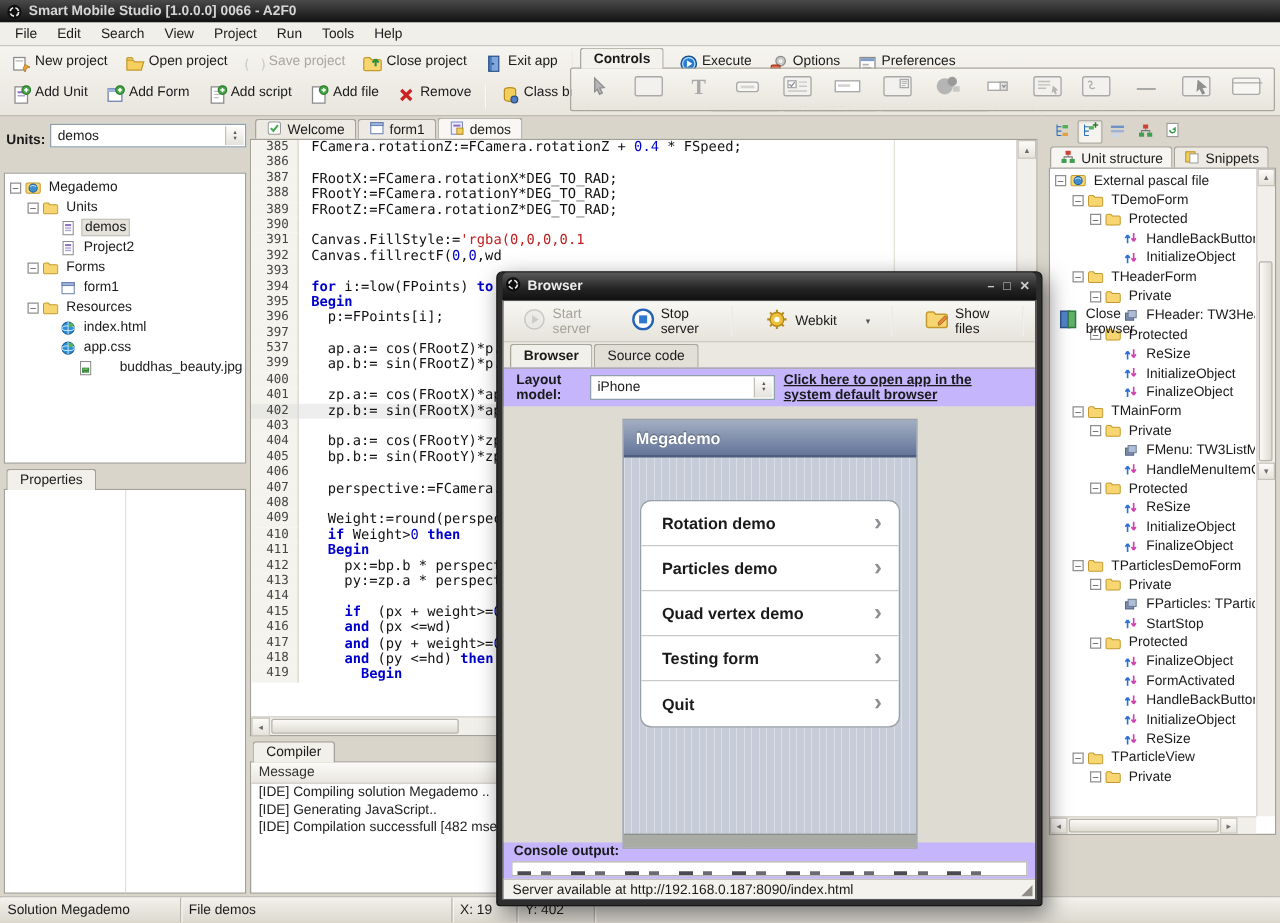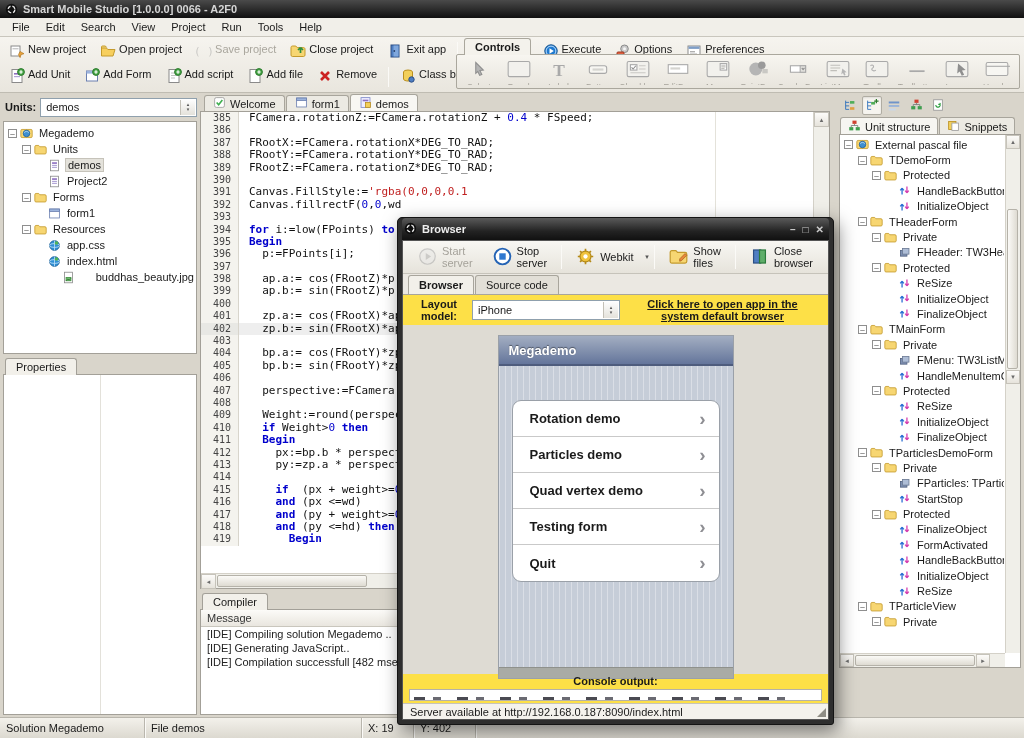--- a/index.html
+++ b/index.html
@@ -31,21 +31,21 @@
   .cbody { position:absolute; top:15px; left:0; right:0; bottom:0; border:1px solid #aaa79d; border-radius:2px; background:linear-gradient(#f7f5f0,#e8e5dd); display:flex; align-items:stretch; padding:1px 2px; }
   .cbtn { width:40px; display:flex; flex-direction:column; align-items:center; justify-content:flex-end; padding:2px 0 1px; border:1px solid transparent; border-radius:2px; }
   .clab { font-size:8.5px; color:#a5a29a; margin-top:1px; white-space:nowrap; overflow:hidden; max-width:40px; }
 
   
   .main { flex:1; display:flex; min-height:0; }
   .panel { background:#fff; border:1px solid #a3a098; }
 
   
   .leftcol { width:200px; display:flex; flex-direction:column; padding:3px 3px 2px 3px; }
-  .units-row { height:22px; display:flex; align-items:center; gap:4px; margin-bottom:3px; }
+  .units-row { height:22px; display:flex; align-items:flex-end; gap:4px; margin-bottom:20px; }
   .units-label { font-weight:bold; padding-left:2px; }
   .combo { flex:1; height:19px; background:#fff; border:1px solid #8fa0ad; display:flex; align-items:center; padding-left:5px; position:relative; }
   .combo .spin { position:absolute; right:1px; top:1px; bottom:1px; width:15px; background:linear-gradient(#fdfdfd,#e4e2db); border-left:1px solid #c3c0b7; display:flex; flex-direction:column; align-items:center; justify-content:center; font-size:5px; color:#555; line-height:5px; }
   .tree-panel { height:233px; overflow:hidden; padding:3px 0; }
   .props { flex:1; display:flex; flex-direction:column; margin-top:4px; min-height:0; }
   .small-tab { align-self:flex-start; height:17px; padding:2px 10px 0; background:#f2f0ea; border:1px solid #a3a098; border-bottom:none; border-radius:3px 3px 0 0; position:relative; z-index:2; margin-left:2px; font-weight:normal; }
   .props-panel { flex:1; margin-top:-1px; position:relative; }
   .props-panel::before { content:""; position:absolute; left:50%; top:0; bottom:0; width:1px; background:#e3e1da; }
 
   
@@ -107,30 +107,30 @@
   
   .statusbar { height:21px; background:linear-gradient(#f3f1eb,#dcd9d0); border-top:1px solid #b9b6ad; display:flex; align-items:stretch; }
   .scell { display:flex; align-items:center; padding-left:6px; border-right:1px solid #b9b6ad; box-shadow:1px 0 0 #fbfaf7; }
 
   
   .bwin { position:absolute; left:397px; top:217px; width:437px; height:508px; z-index:50; background:#2e2e2e; border:1px solid #141414; border-radius:5px 5px 3px 3px; box-shadow:4px 6px 18px rgba(0,0,0,.5); display:flex; flex-direction:column; padding:0 4px 4px; }
   .btitle { height:22px; display:flex; align-items:center; gap:5px; color:#eee; font-weight:bold; padding:0 2px; background:linear-gradient(#5a5a5a,#232323 60%,#111); border-radius:4px 4px 0 0; }
   .bwctrls { margin-left:auto; display:flex; gap:7px; color:#ccc; font-size:10px; align-items:center; padding-right:3px; }
   .bwctrls span { cursor:default; }
   .bbody { flex:1; background:#ebe8e2; border:1px solid #555; display:flex; flex-direction:column; min-height:0; }
-  .btoolbar { height:33px; background:linear-gradient(#f8f7f3,#e6e3db); border-bottom:1px solid #c6c3ba; display:flex; align-items:center; padding:0 5px; gap:0; }
+  .btoolbar { height:33px; background:linear-gradient(#f8f7f3,#e6e3db); border-bottom:1px solid #c6c3ba; display:flex; align-items:center; padding:0 5px; gap:12px; }
   .bbtn { display:flex; align-items:center; gap:5px; height:27px; padding:0 9px; border:1px solid transparent; border-radius:3px; font-size:11px; }
   .bbtn.dis { color:#a5a29a; }
   .bbtn.dis svg { opacity:.55; filter:grayscale(.6); }
   .bdrop { width:13px; height:27px; display:flex; align-items:center; justify-content:center; font-size:7px; color:#555; border:1px solid transparent; border-radius:2px; }
   .bsep { width:1px; height:24px; background:#c9c6bc; border-right:1px solid #fbfaf7; margin:0 4px; }
   .btabs { height:20px; display:flex; align-items:flex-end; padding-left:5px; gap:1px; background:#ebe8e2; }
   .btab { height:19px; display:flex; align-items:center; padding:0 10px; background:#e2dfd7; border:1px solid #a8a59c; border-bottom:none; border-radius:3px 3px 0 0; }
   .btab.active { background:#f2f0ea; font-weight:bold; }
-  .bcontent { flex:1; border-top:1px solid #a8a59c; background:#fde047; display:flex; flex-direction:column; min-height:0;text-align:center; }
+  .bcontent { flex:1; border-top:1px solid #a8a59c; background:#c4b5fd; display:flex; flex-direction:column; min-height:0; }
   .layout-row { height:30px; display:flex; align-items:center; gap:7px; padding:0 10px; }
   .layout-label { font-weight:bold; }
   .layout-combo { width:148px; height:20px; flex:none; }
   .openlink { margin-left:auto; font-weight:bold; text-decoration:underline; color:#1a1a1a; }
 
   .preview { flex:1; background:#dedbd3; display:flex; justify-content:center; min-height:0; }
   .phone { width:236px; margin-top:10px; height:344px; background:#c6cdd8; background-image:repeating-linear-gradient(90deg, rgba(255,255,255,.35) 0 1px, rgba(0,0,0,0) 1px 6px); border:1px solid #9aa0a8; display:flex; flex-direction:column; }
   .phone-header { height:30px; background:linear-gradient(#a3aec2,#8593af 48%,#64759b); border-bottom:2px solid #4e5c7d; color:#fff; font-weight:bold; font-size:13px; display:flex; align-items:center; padding-left:10px; text-shadow:0 -1px 1px rgba(0,0,0,.45); }
   .phone-body { flex:1; position:relative; }
   .pmenu { margin:34px 13px 0; background:#fff; border:1px solid #9aa0a8; border-radius:9px; overflow:hidden; }
@@ -566,33 +566,33 @@
           <div class="trow" style="padding-left: 32px;">
             <span class="tspace"></span>
             <span class="ticon">
               <svg width="13" height="13" viewBox="0 0 16 16">
                 <circle cx="8" cy="8" r="6" fill="#2f8fd6" stroke="#1a5c93"></circle>
                 <ellipse cx="8" cy="8" rx="6" ry="2.4" fill="none" stroke="#bfe2f7"></ellipse>
                 <path d="M8 2v12" stroke="#bfe2f7"></path>
                 <circle cx="10.5" cy="5" r="2.2" fill="#51b357"></circle>
               </svg>
             </span>
-            <span class="tlabel">app.css</span>
+            <span class="tlabel">index.html</span>
           </div>
           <div class="trow" style="padding-left: 32px;">
             <span class="tspace"></span>
             <span class="ticon">
               <svg width="13" height="13" viewBox="0 0 16 16">
                 <circle cx="8" cy="8" r="6" fill="#2f8fd6" stroke="#1a5c93"></circle>
                 <ellipse cx="8" cy="8" rx="6" ry="2.4" fill="none" stroke="#bfe2f7"></ellipse>
                 <path d="M8 2v12" stroke="#bfe2f7"></path>
                 <circle cx="10.5" cy="5" r="2.2" fill="#51b357"></circle>
               </svg>
             </span>
-            <span class="tlabel">index.html</span>
+            <span class="tlabel">app.css</span>
           </div>
           <div class="trow" style="padding-left: 32px; justify-content: space-between;">
             <span class="tspace"></span>
             <span class="ticon">
               <svg width="13" height="13" viewBox="0 0 16 16">
                 <rect x="3" y="1.5" width="10" height="13" fill="#fff" stroke="#8a8a8a"></rect>
                 <rect x="5" y="8" width="6" height="4" fill="#6fbf6f" stroke="#3f8f3f"></rect>
                 <path d="M5 12l2-2 2 1 2-2" stroke="#2f6f2f" fill="none"></path>
               </svg>
             </span>
@@ -678,21 +678,21 @@
             </div>
             <div class="cl">
               <span class="ln">396</span>
               <span class="ct"><span class="t">  p:=FPoints[i];</span></span>
             </div>
             <div class="cl">
               <span class="ln">397</span>
               <span class="ct"></span>
             </div>
             <div class="cl">
-              <span class="ln">398</span>
+              <span class="ln">537</span>
               <span class="ct"><span class="t">  ap.a:= cos(FRootZ)*p.</span></span>
             </div>
             <div class="cl">
               <span class="ln">399</span>
               <span class="ct"><span class="t">  ap.b:= sin(FRootZ)*p.</span></span>
             </div>
             <div class="cl">
               <span class="ln">400</span>
               <span class="ct"></span>
             </div>

